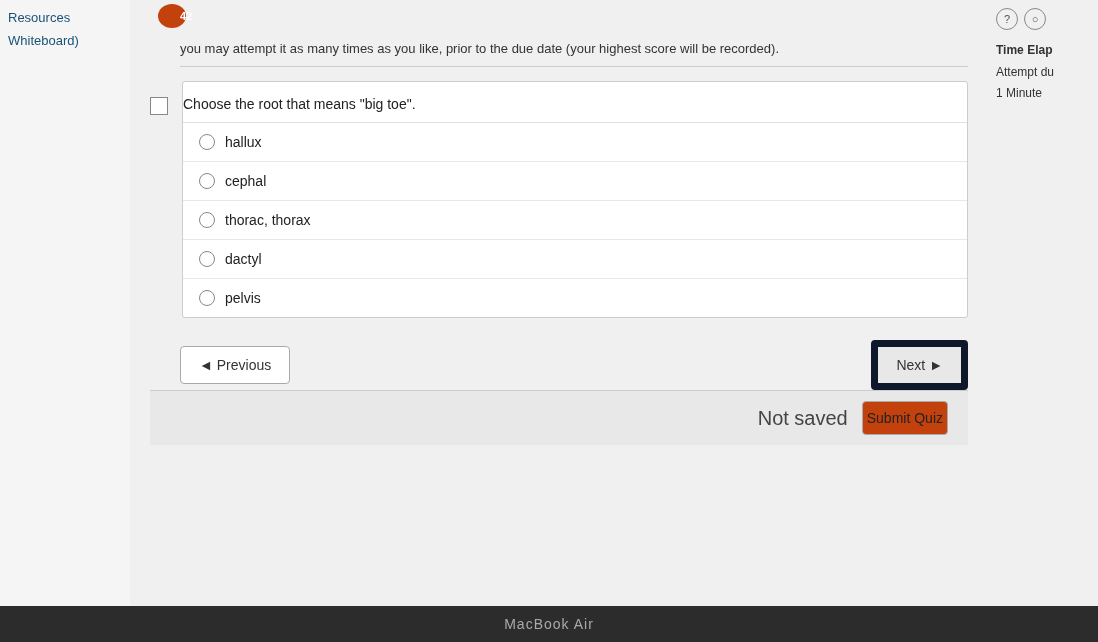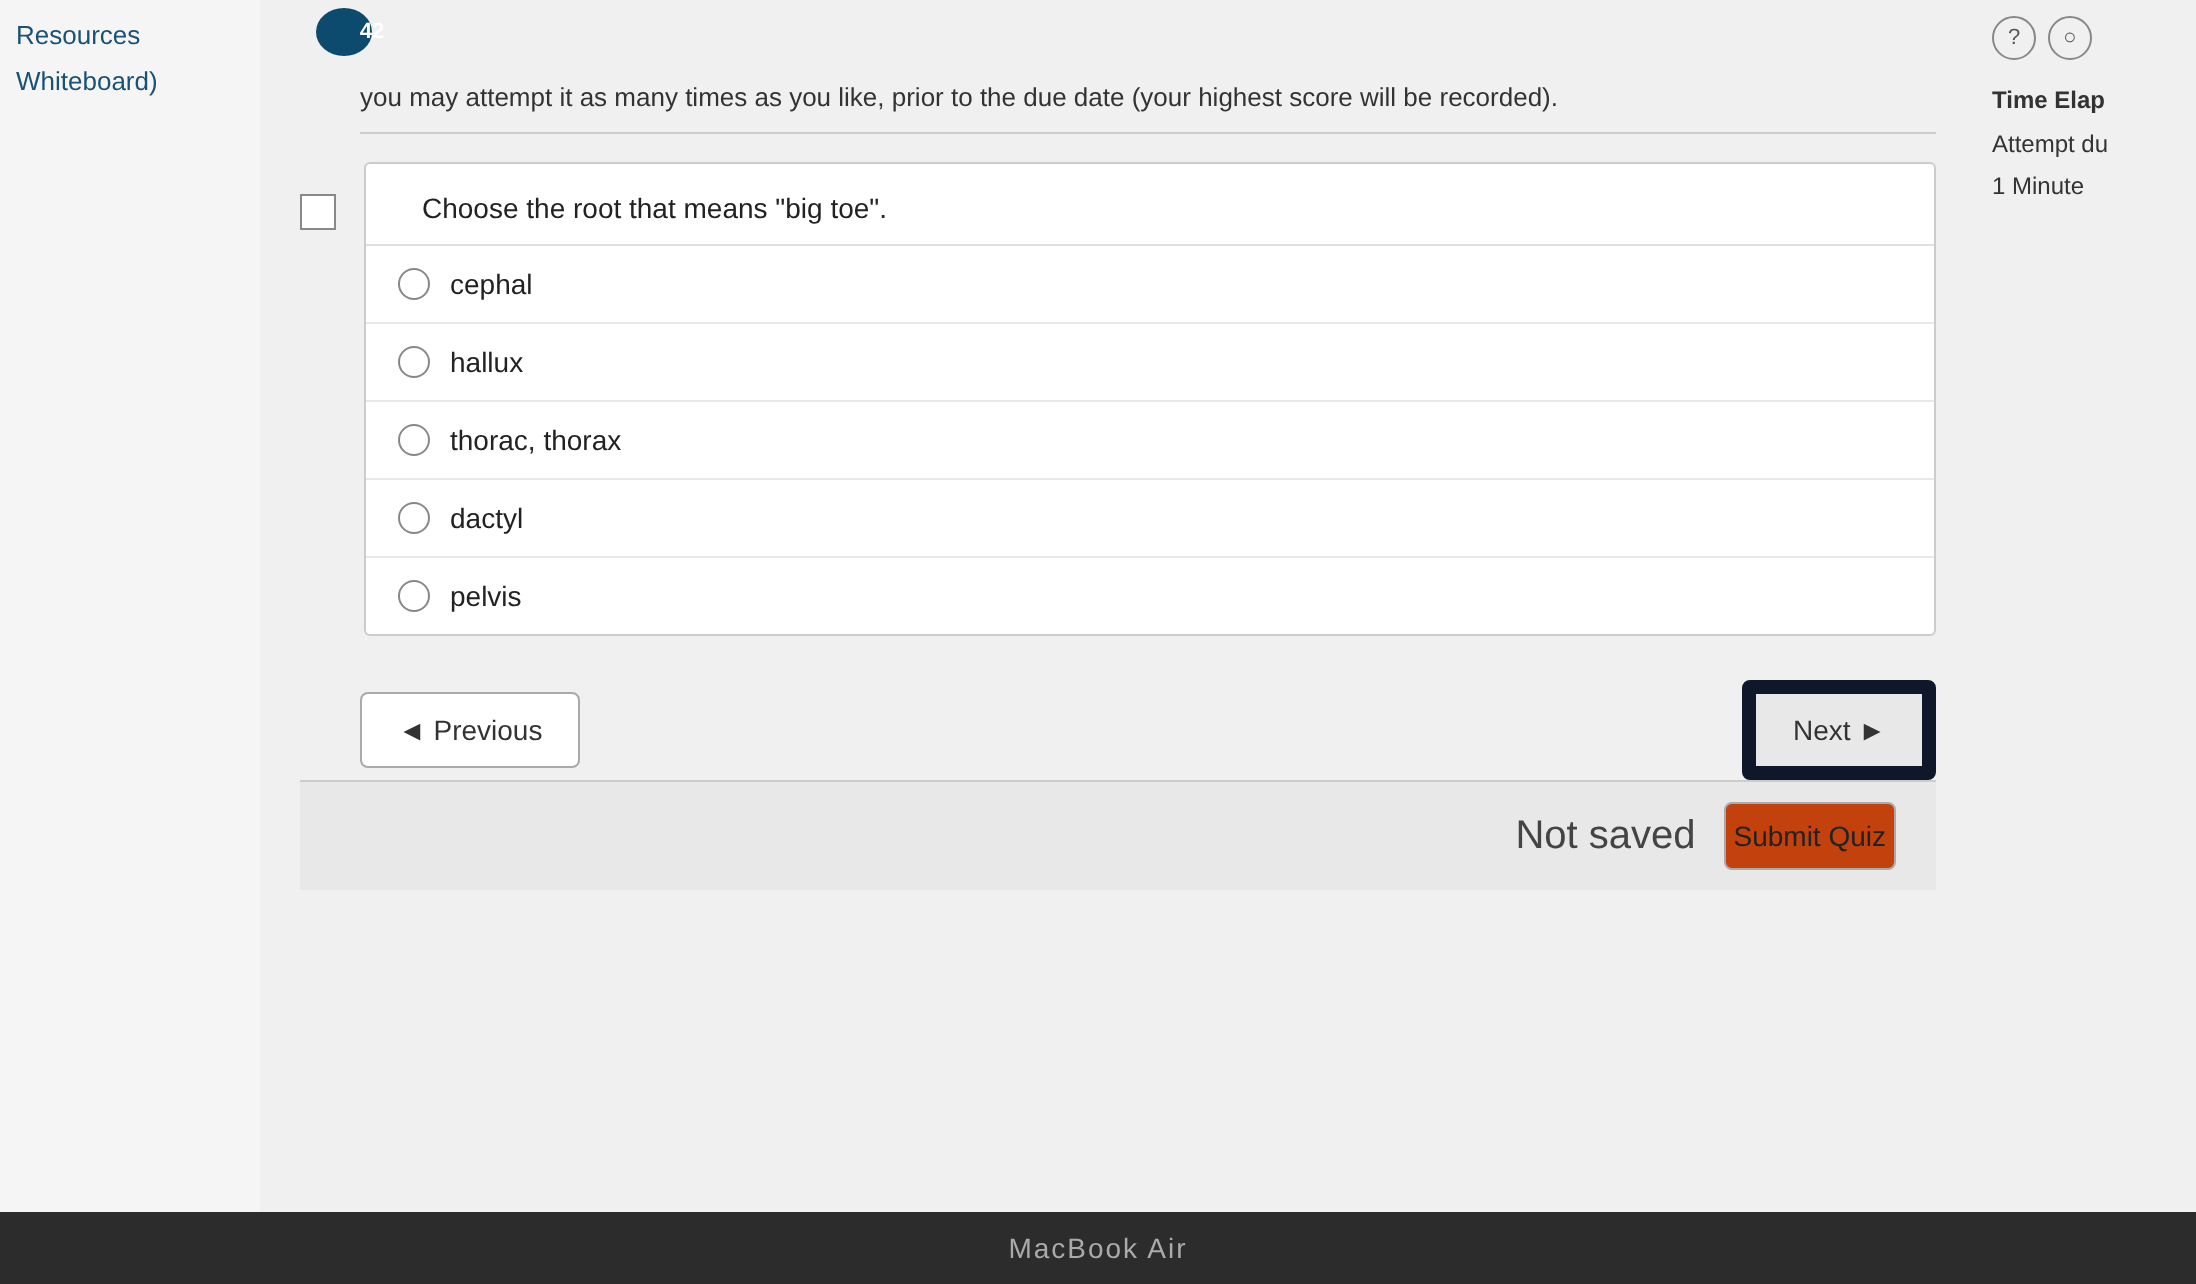--- a/index.html
+++ b/index.html
@@ -98,21 +98,21 @@
       color: #222;
     }
 
     .question-pts {
       font-size: 14px;
       color: #333;
       font-weight: 500;
     }
 
     .question-prompt {
-      padding: 14px 16px 10px 28px;
+      padding: 14px 16px 10px 0;
       font-size: 14px;
       color: #222;
       border-bottom: 1px solid #e0e0e0;
     }
 
     .answer-option {
       display: flex;
       align-items: center;
       padding: 11px 16px;
       border-bottom: 1px solid #e8e8e8;
@@ -231,21 +231,21 @@
       line-height: 1.8;
     }
 
     .time-label {
       font-weight: 600;
       font-size: 12px;
     }
 
     
     .badge {
-      background: #0c4a6e;
+      background: #c2410c;
       color: white;
       border-radius: 50%;
       width: 20px;
       height: 24px;
       display: flex;
       align-items: center;
       justify-content: center;
       font-size: 11px;
       font-weight: bold;
       padding-left: 28px;
@@ -306,25 +306,25 @@
 
       <div class="question-card">
 
 
         <div class="question-prompt">
           <span>Choose the root that means "big toe".</span>
         </div>
 
         <div class="answer-option">
           <span class="radio-circle"></span>
+          <span>hallux</span>
+        </div>
+        <div class="answer-option">
+          <span class="radio-circle"></span>
           <span>cephal</span>
-        </div>
-        <div class="answer-option">
-          <span class="radio-circle"></span>
-          <span>hallux</span>
         </div>
         <div class="answer-option">
           <span class="radio-circle"></span>
           <span>thorac, thorax</span>
         </div>
         <div class="answer-option">
           <span class="radio-circle"></span>
           <span>dactyl</span>
         </div>
         <div class="answer-option">

